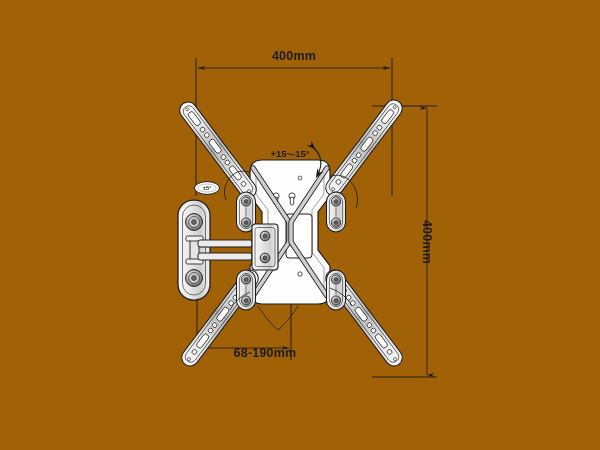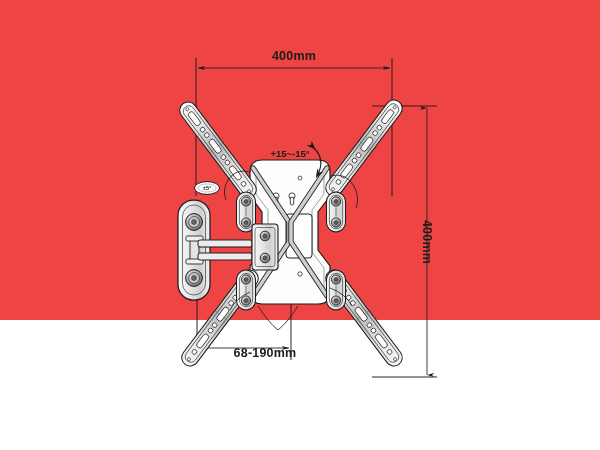--- a/index.html
+++ b/index.html
@@ -1,21 +1,21 @@
 <!DOCTYPE html>
 <html><head>
 <meta charset="utf-8">
 <style>
   html,body{margin:0;padding:0;background:#ffffff;}
   body{
     width:600px;height:450px;overflow:hidden;
     font-family:"Liberation Sans","DejaVu Sans",sans-serif;
     color:#1a1a1a;
   }
-  #stage{position:relative;width:600px;height:320px;background:#ef4444;}
+  #stage{position:relative;width:600px;height:450px;background:#a16207;}
   svg.drawing{position:absolute;left:0;top:0;width:600px;height:450px;display:block;}
   .dimtext{
     font-family:"Liberation Sans","DejaVu Sans",sans-serif;
     font-size:12.5px;font-weight:600;fill:#1c1c1c;letter-spacing:.2px;
   }
   .angletext{
     font-family:"Liberation Sans","DejaVu Sans",sans-serif;
     font-size:9.5px;font-weight:600;fill:#1c1c1c;
   }
   .tinytext{

